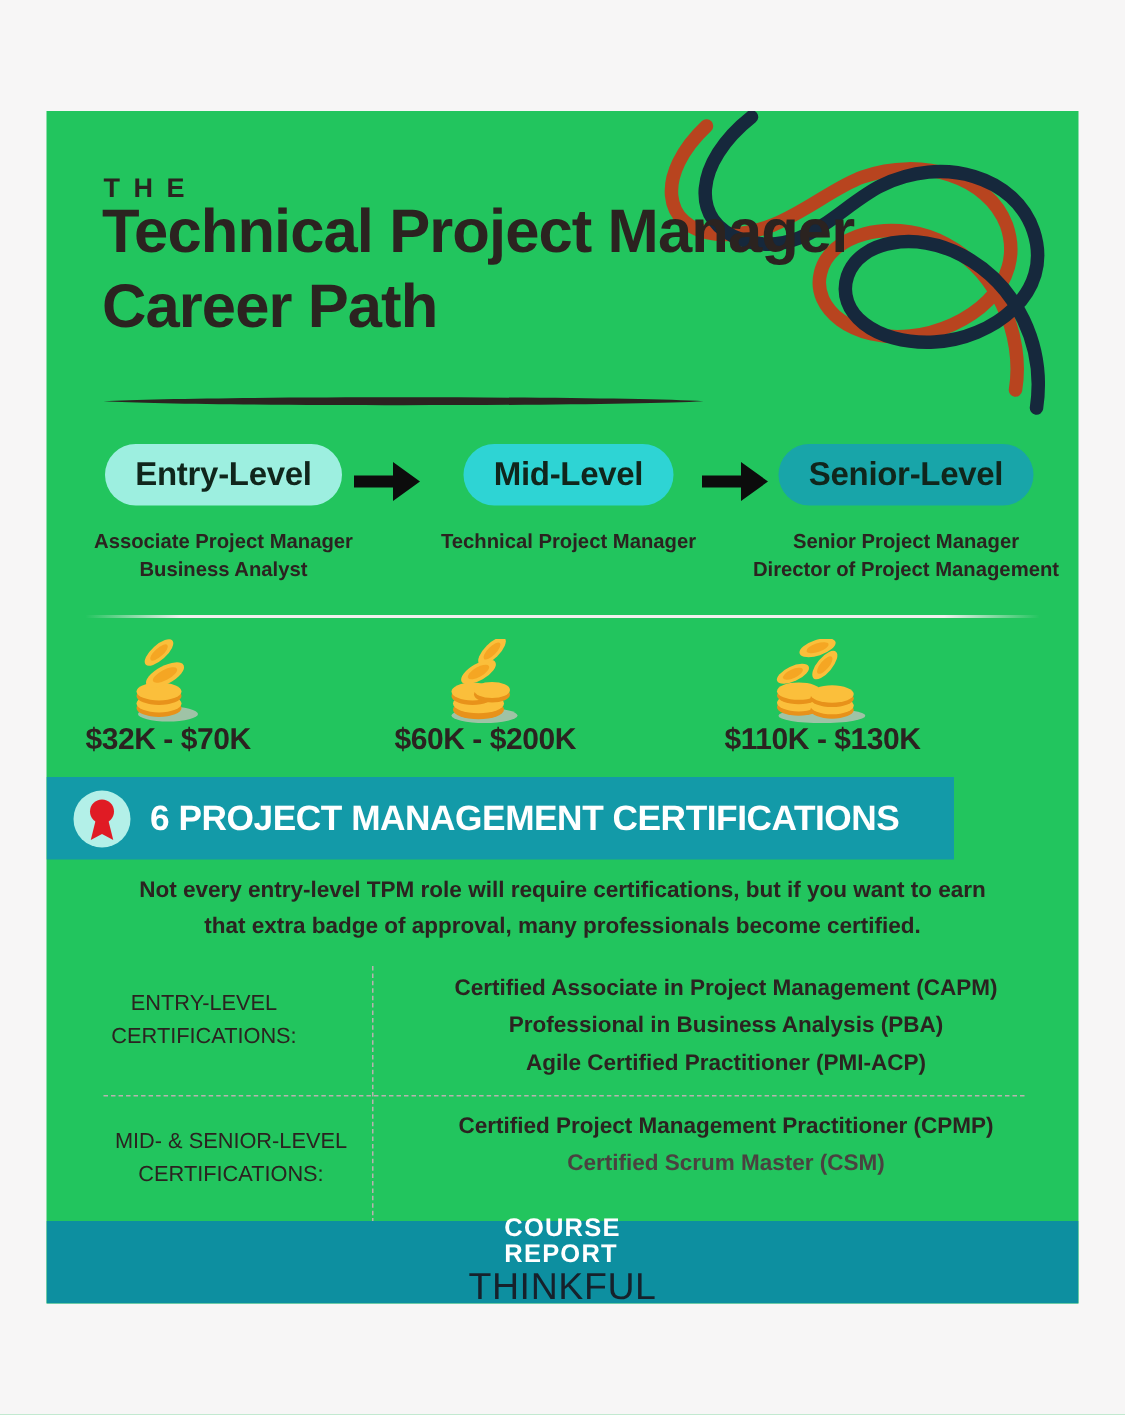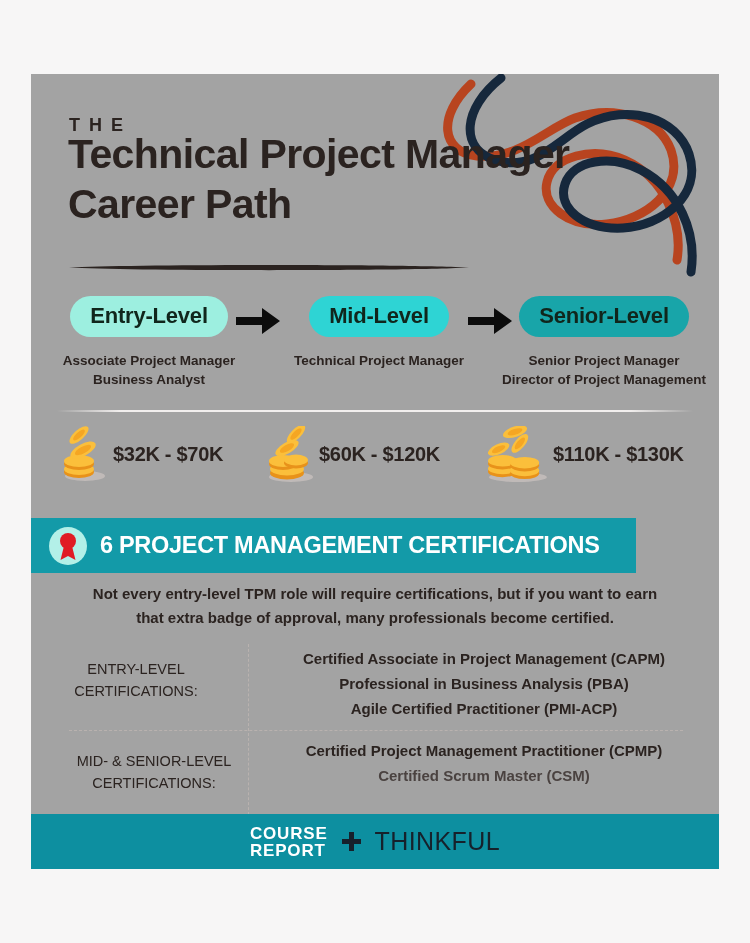--- a/index.html
+++ b/index.html
@@ -8,21 +8,21 @@
     background: #f7f6f6;
     font-family: "Liberation Sans", sans-serif;
     overflow: hidden;
   }
   .page { position: relative; width: 750px; height: 943px; }
 
   .card {
     position: absolute;
     left: 31px; top: 74px;
     width: 688px; height: 795px;
-    background: #a3a3a3;
+    background: #22c55e;
     overflow: hidden;
   }
 
   
   .squiggles {
     position: absolute; right: 0; top: 0;
     width: 300px; height: 210px;
     pointer-events: none;
   }
 
@@ -76,21 +76,21 @@
   .arrow-1 { left: 203px; }
   .arrow-2 { left: 435px; }
 
   
   .divider {
     position: absolute; left: 26px; top: 336px;
     width: 636px; height: 2px;
     background: linear-gradient(to right, rgba(255,255,255,0), #f2efee 10%, #f2efee 90%, rgba(255,255,255,0));
   }
   .salaries { position: absolute; left: 0; top: 352px; width: 688px; height: 70px; }
-  .sal { position: absolute; top: 0; display: flex; align-items: center; }
+  .sal { position: absolute; top: 0; display: flex; align-items: center; flex-direction: column; }
   .sal-1 { left: 26px; }
   .sal-2 { left: 232px; }
   .sal-3 { left: 452px; }
   .coins { width: 52px; height: 56px; margin-right: 4px; }
   .sal-amt {
     font-size: 20px; font-weight: bold; color: #2b2320;
     letter-spacing: -0.3px; white-space: nowrap;
   }
 
   
@@ -140,21 +140,21 @@
     text-align: center;
   }
   .cert-items div { font-size: 15px; font-weight: bold; line-height: 25px; color: #2b2320; }
   .cert-items div.faint { color: #4a4240; }
 
   
   .footer {
     position: absolute; left: 0; bottom: 0;
     width: 688px; height: 55px;
     background: #0d8fa0;
-    display: flex; align-items: center; justify-content: center;
+    display: flex; align-items: center; justify-content: center; flex-direction: column;
   }
   .brand-course {
     color: #ffffff; font-size: 17px; font-weight: bold;
     line-height: 17px; letter-spacing: 0.8px; text-align: left;
   }
   .plus { margin: 0 14px; width: 19px; height: 19px; }
   .brand-thinkful {
     color: #16212b; font-size: 25px; font-weight: normal;
     letter-spacing: 0.4px;
   }
@@ -238,21 +238,21 @@
           <ellipse cx="33" cy="34" rx="12" ry="5.4" fill="#fbbf3b"></ellipse>
           <g transform="rotate(-30 24 22)">
             <ellipse cx="24" cy="22" rx="13" ry="5.6" fill="#fbbf3b"></ellipse>
             <ellipse cx="24" cy="22" rx="8" ry="3.2" fill="#f5a623"></ellipse>
           </g>
           <g transform="rotate(-45 33 8)">
             <ellipse cx="33" cy="8" rx="12" ry="5" fill="#fbbf3b"></ellipse>
             <ellipse cx="33" cy="8" rx="7.5" ry="2.8" fill="#f5a623"></ellipse>
           </g>
         </svg>
-        <span class="sal-amt">$60K - $120K</span>
+        <span class="sal-amt">$60K - $200K</span>
       </div>
 
       <div class="sal sal-3">
         <svg class="coins" viewBox="0 0 68 58" style="width:66px">
           <ellipse cx="36" cy="53" rx="30" ry="5" fill="#c9c2bf" opacity="0.75"></ellipse>
           <ellipse cx="20" cy="47" rx="15" ry="6" fill="#e8921a"></ellipse>
           <ellipse cx="20" cy="44" rx="15" ry="6" fill="#fbbf3b"></ellipse>
           <ellipse cx="20" cy="39" rx="15" ry="6" fill="#e8921a"></ellipse>
           <ellipse cx="20" cy="36" rx="15" ry="6" fill="#fbbf3b"></ellipse>
           <ellipse cx="43" cy="49" rx="15" ry="6" fill="#e8921a"></ellipse>

